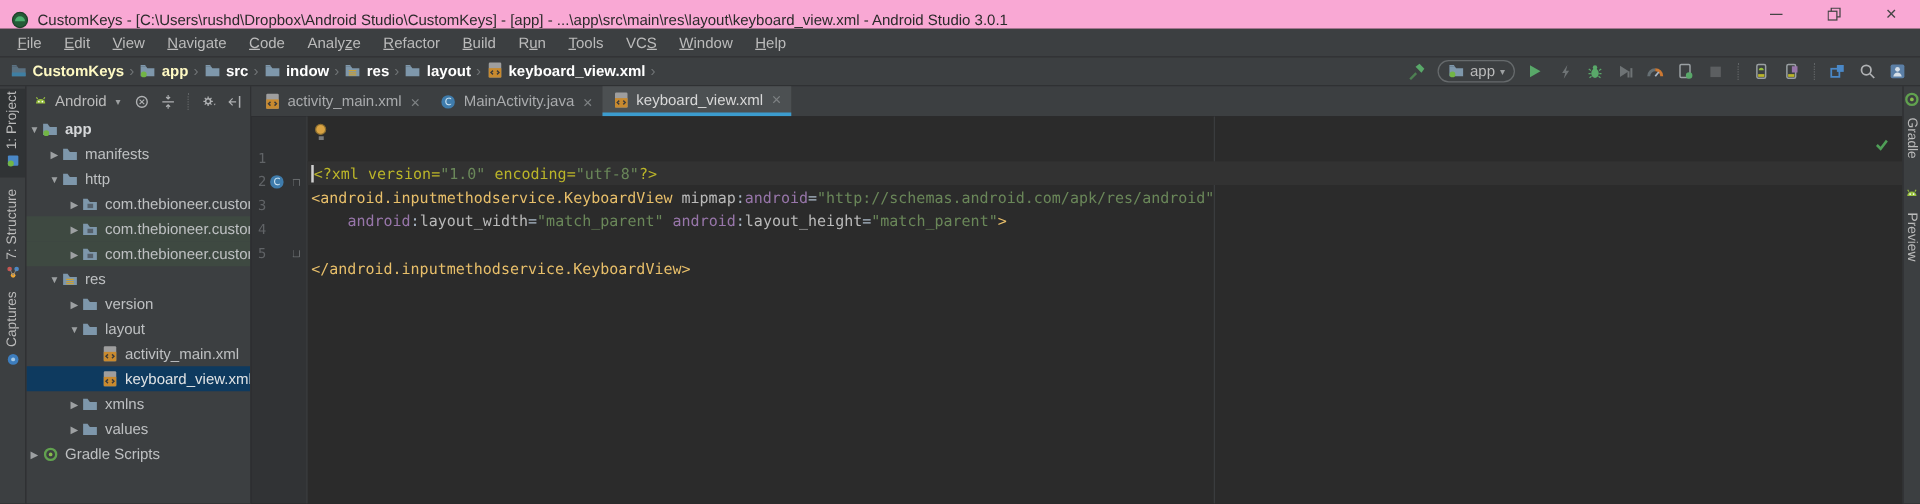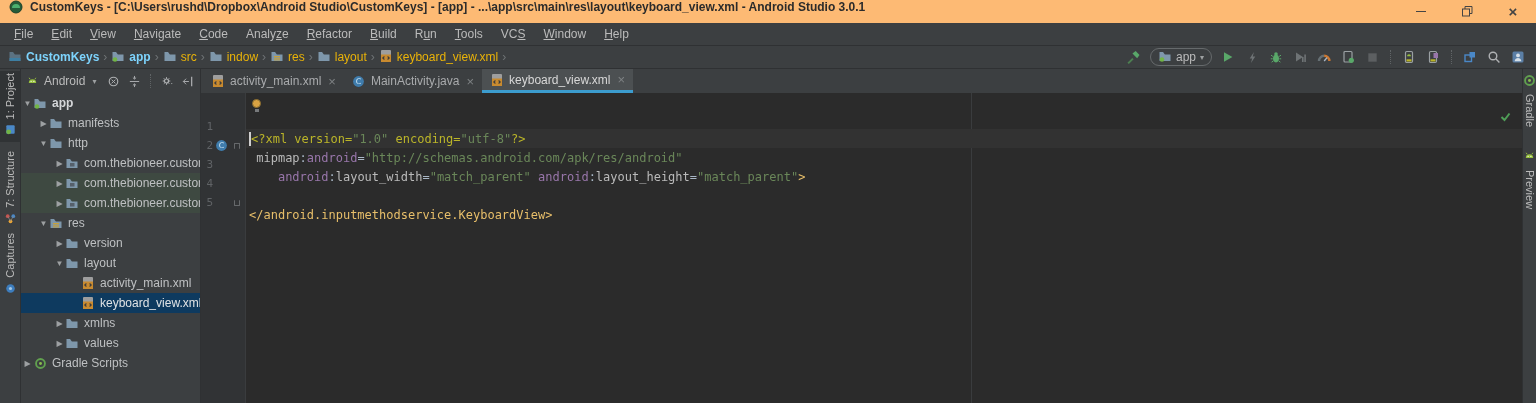--- a/index.html
+++ b/index.html
@@ -1,39 +1,39 @@
 <!DOCTYPE html>
 <html><head>
 <meta charset="utf-8">
 <style>
   * { margin:0; padding:0; box-sizing:border-box; }
   html,body { width:1536px; height:403px; overflow:hidden; background:#2B2B2B;
               font-family:"Liberation Sans", sans-serif; }
 
   
-  .titlebar { height:23px; background:#fdba74; display:flex; align-items:flex-start;font-weight:bold; }
+  .titlebar { height:23px; background:#f9a8d4; display:flex; align-items:flex-end; }
   .app-logo { width:14px; height:14px; margin:0 7px 0 9px; flex:none; }
   .title-text { font-size:12px; color:#2b2b2b; white-space:nowrap; }
   .win-controls { margin-left:auto; display:flex; height:100%; }
   .win-btn { width:46px; display:flex; align-items:center; justify-content:center; color:#444; }
   .min-glyph { width:10px; height:1px; background:#444; display:inline-block; }
   .close-glyph { font-size:15px; line-height:1; color:#444; }
 
   
   .menubar { height:23px; background:#3C3F41; display:flex; align-items:center;
              padding-left:5px; border-bottom:1px solid #2F3133; }
   .menu-item { padding:0 9px; font-size:12px; color:#BBBBBB; white-space:nowrap; }
   .menu-item u { text-decoration:underline; }
 
   
   .toolbar { height:23px; background:#3C3F41; display:flex; align-items:center;
              padding:0 8px; border-bottom:1px solid #2F3133; }
   .crumbs { display:flex; align-items:center; }
-  .crumb { display:flex; align-items:center; gap:4px; font-size:12px; color:#eab308; white-space:nowrap; }
-  .crumb.bold { font-weight:bold; color:#7dd3fc; }
+  .crumb { display:flex; align-items:center; gap:4px; font-size:12px; color:#ffffff; white-space:nowrap;font-weight:bold; }
+  .crumb.bold { font-weight:bold; color:#fef9c3; }
   .crumb-sep { color:#6F7375; margin:0 4px; font-size:12px; }
   .toolbar-right { margin-left:auto; display:flex; align-items:center; gap:8px; padding-right:2px; }
   .tb-icon { width:16px; height:16px; display:flex; align-items:center; justify-content:center; }
   .run-combo { display:flex; align-items:center; gap:4px; border:1px solid #666A6C;
                border-radius:9px; padding:0 7px; height:18px; font-size:12px; color:#BBBBBB; }
   .combo-arrow, .hdr-arrow { font-size:8px; color:#9DA0A2; }
   .tb-sep { width:1px; height:14px; border-left:1px dotted #606466; margin:0 2px; }
 
   
   .main { display:flex; height:334px; }
@@ -589,21 +589,21 @@
                 <span class="gicon">
                   <svg width="13" height="13" viewBox="0 0 14 14">
                     <circle cx="7" cy="7" r="5.8" fill="#3F7CAC"></circle>
                     <text x="7" y="10" font-size="8.5" text-anchor="middle" fill="#CFE6F5" font-family="DejaVu Sans">C</text>
                   </svg>
                 </span>
                 <span class="fold">
                   <span class="fold-mark start"></span>
                 </span>
               </span>
-              <span class="code-cell"><span class="t-plain"> </span><span class="t-attr">mipmap</span><span class="t-plain">:</span><span class="t-ns">android</span><span class="t-plain">=</span><span class="t-str">"http://schemas.android.com/apk/res/android"</span></span>
+              <span class="code-cell"><span class="t-tag">&lt;android.inputmethodservice.KeyboardView</span><span class="t-plain"> </span><span class="t-attr">mipmap</span><span class="t-plain">:</span><span class="t-ns">android</span><span class="t-plain">=</span><span class="t-str">"http://schemas.android.com/apk/res/android"</span></span>
             </div>
             <div class="line">
               <span class="gutter-cell">
                 <span class="lnum">3</span>
                 <span class="gicon"></span>
                 <span class="fold"></span>
               </span>
               <span class="code-cell"><span class="t-plain">    </span><span class="t-ns">android</span><span class="t-plain">:</span><span class="t-attr">layout_width</span><span class="t-plain">=</span><span class="t-str">"match_parent"</span><span class="t-plain"> </span><span class="t-ns">android</span><span class="t-plain">:</span><span class="t-attr">layout_height</span><span class="t-plain">=</span><span class="t-str">"match_parent"</span><span class="t-tag">&gt;</span></span>
             </div>
             <div class="line">

